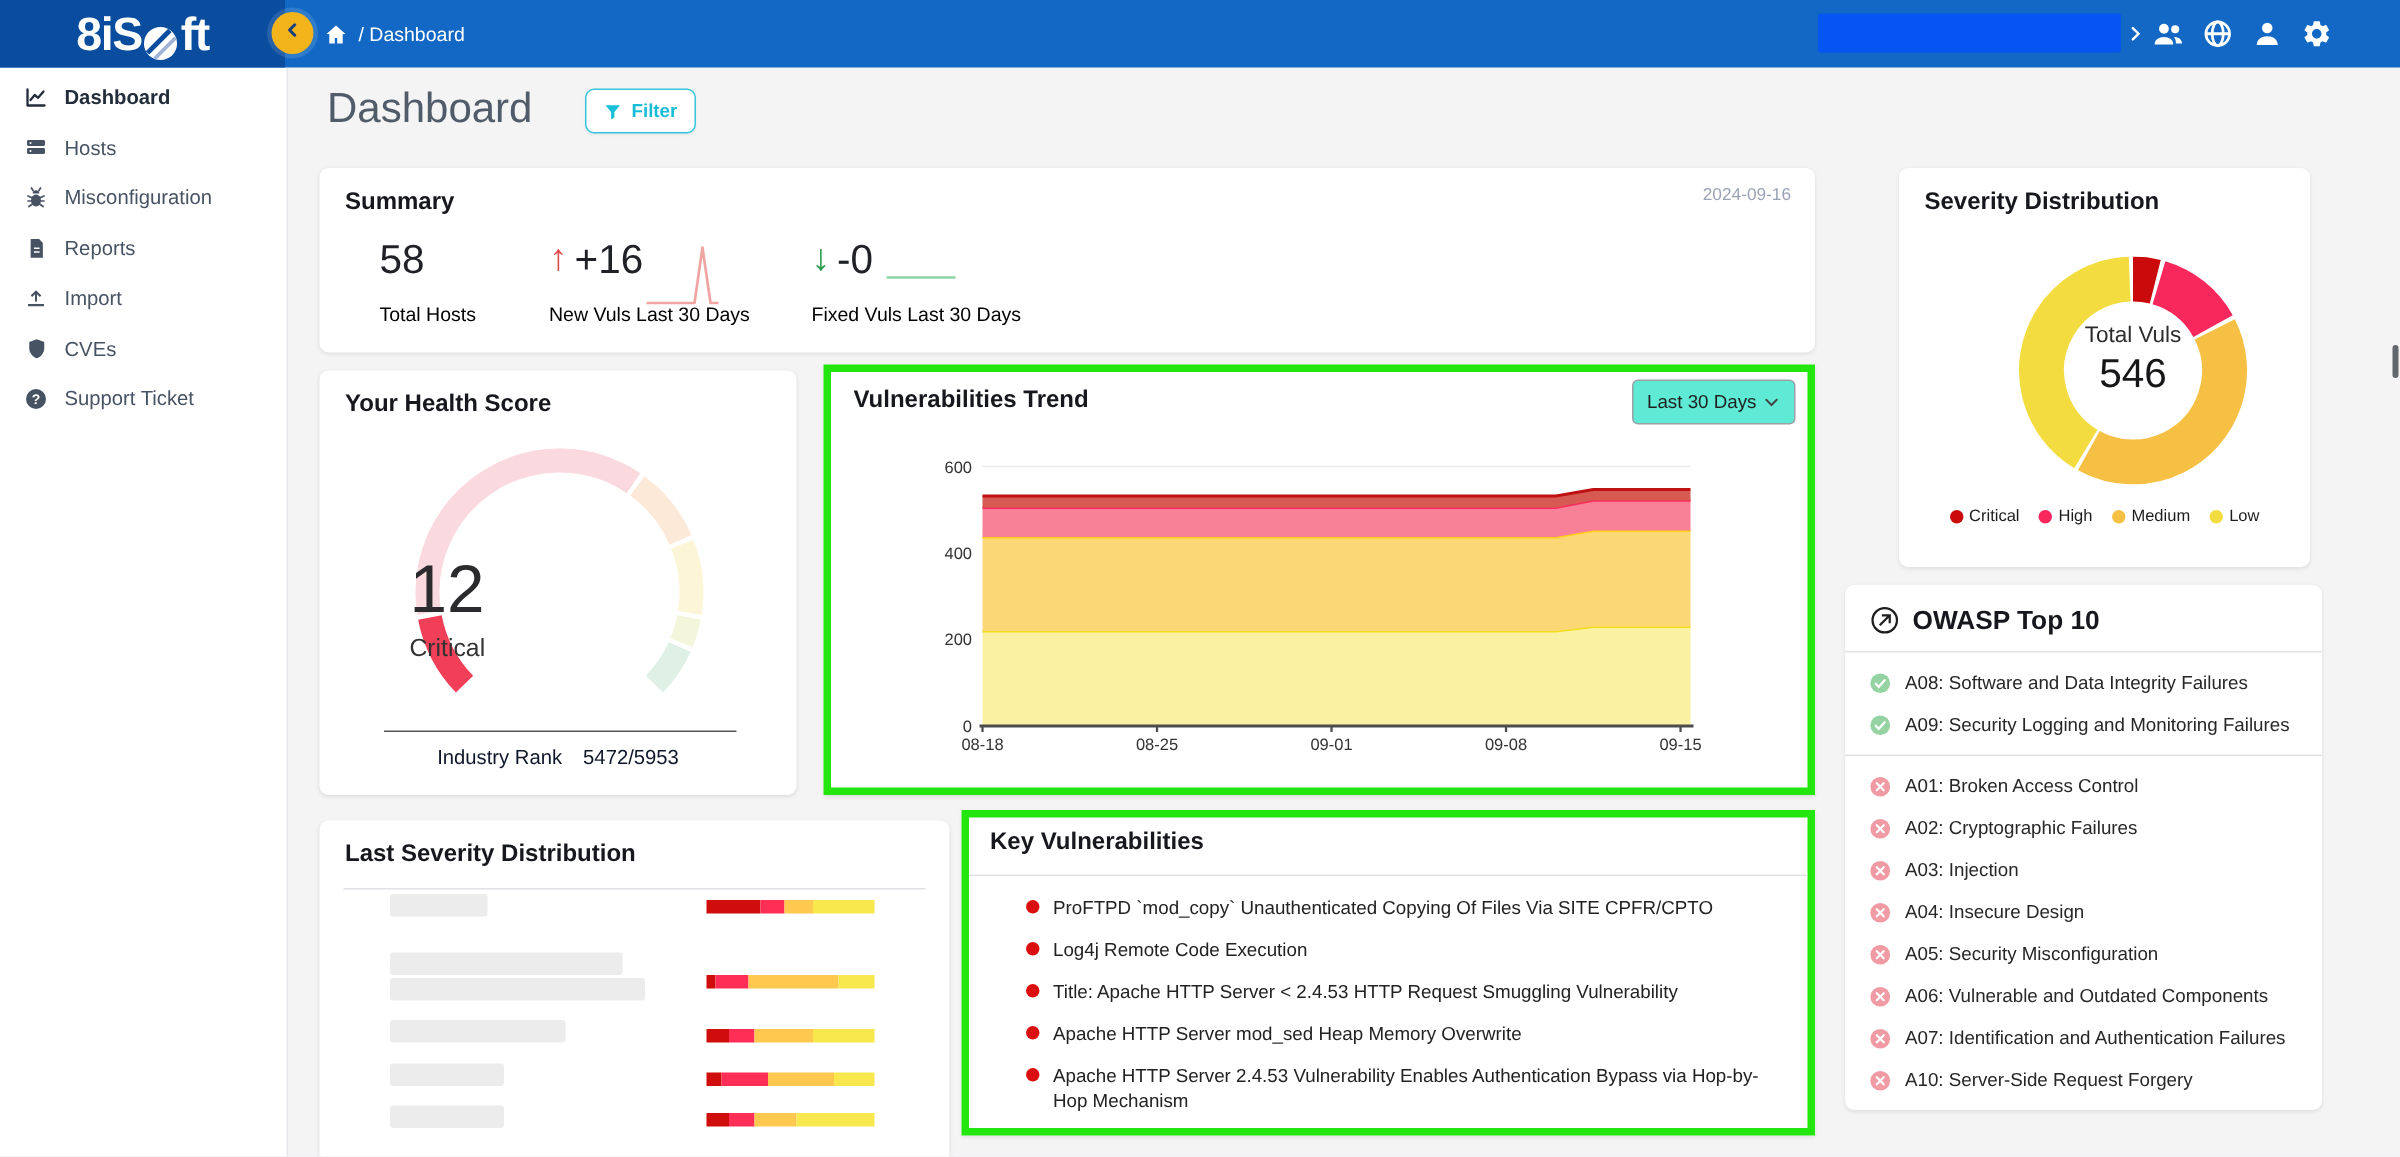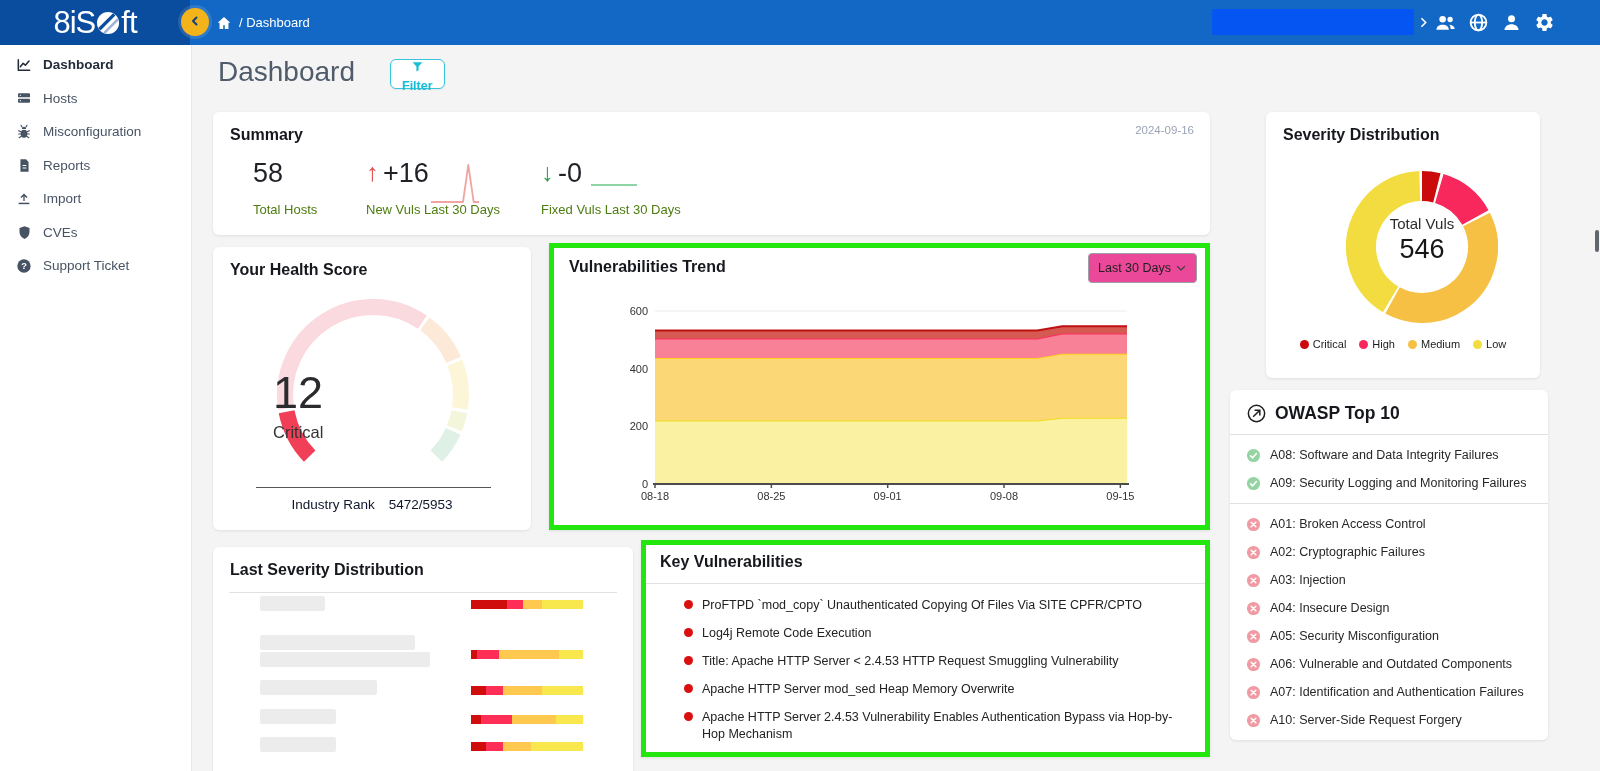--- a/index.html
+++ b/index.html
@@ -2,72 +2,72 @@
 <html><head>
 <meta charset="utf-8">
 <style>
   * { margin:0; padding:0; box-sizing:border-box; }
   body { font-family:"Liberation Sans","DejaVu Sans",sans-serif; background:#e9eaec; }
   .stage { position:relative; width:1600px; height:771px; overflow:hidden; background:#f4f4f5; }
 
   
   .navbar { position:absolute; left:0; top:0; width:1600px; height:45px; background:#1268c4; z-index:20; }
   .logo-box { position:absolute; left:0; top:0; width:190px; height:45px; background:#0a4c9e; display:flex; align-items:center; justify-content:center; }
-  .logo-text { color:#fff; font-weight:400; font-size:31px; letter-spacing:-1px; display:flex; align-items:flex-start; }
+  .logo-text { color:#fff; font-weight:700; font-size:31px; letter-spacing:-1px; display:flex; align-items:center; }
   .logo-o { display:inline-block; width:24px; height:24px; margin:0 1px; position:relative; top:2px; }
   .collapse-btn { position:absolute; left:181px; top:8px; width:28px; height:28px; border-radius:50%; background:#f2b31b; display:flex; align-items:center; justify-content:center; z-index:25; cursor:pointer; box-shadow:0 0 0 3px rgba(255,255,255,.12); }
   .breadcrumb { position:absolute; left:216px; top:0; height:45px; display:flex; align-items:center; gap:7px; color:#fff; font-size:13px; }
   .search-redact { position:absolute; left:1212px; top:9px; width:202px; height:26px; background:#0455f1; border-radius:2px; }
   .nav-chevron { position:absolute; left:1417px; top:14px; width:13px; height:17px; }
   .nav-icons { position:absolute; left:1434px; top:0; height:45px; display:flex; align-items:center; gap:10px; }
   .nav-icons .nico { width:23px; height:23px; display:flex; align-items:center; justify-content:center; cursor:pointer; }
 
   
   .sidebar { position:absolute; left:0; top:45px; width:192px; height:726px; background:#fff; border-right:1px solid #e6e8eb; z-index:10; }
   .side-item { display:flex; align-items:center; gap:11px; height:33.5px; padding-left:16px; color:#475363; font-size:13.5px; cursor:pointer; }
   .side-item .sico { width:16px; height:16px; display:flex; align-items:center; justify-content:center; color:#475363; }
   .side-item.active { color:#232c3b; font-weight:bold; }
   .side-item.active .sico { color:#232c3b; }
   .sidebar-inner { padding-top:3px; }
 
   
   .page-title { position:absolute; left:218px; top:56px; font-size:28px; color:#515c6b; font-weight:500; }
-  .filter-btn { position:absolute; left:390px; top:59px; height:30px; background:#fff; border:1.5px solid #35c6dc; border-radius:6px; display:flex; align-items:center; gap:6px; padding:0 11px; cursor:pointer; box-shadow:0 1px 2px rgba(0,0,0,.06);flex-direction:column; }
+  .filter-btn { position:absolute; left:390px; top:59px; height:30px; background:#fff; border:1.5px solid #35c6dc; border-radius:6px; display:flex; align-items:center; gap:6px; padding:0 11px; cursor:pointer; box-shadow:0 1px 2px rgba(0,0,0,.06); }
   .filter-btn span { color:#17bdd6; font-size:12.5px; font-weight:bold; }
 
   
   .card { position:absolute; background:#fff; border-radius:6px; box-shadow:0 1px 3px rgba(0,0,0,.09); }
   .card-title { font-size:16px; font-weight:bold; color:#16181d; }
   .hl-wrap { position:absolute; border:5px solid #22e60d; background:#fff; box-shadow:0 1px 3px rgba(0,0,0,.09); }
 
   
   .card-summary { left:213px; top:112px; width:997px; height:123px; }
   .card-summary .card-title { position:absolute; left:17px; top:14px; }
   .summary-date { position:absolute; right:16px; top:12px; font-size:11.5px; color:#9aa3b5; }
   .stat-val-big { position:absolute; font-size:27px; color:#1f2127; }
-  .stat-label { position:absolute; font-size:13px; color:#4d7c0f; }
+  .stat-label { position:absolute; font-size:13px; color:#000000; }
   .stat-arrow { position:absolute; font-size:25px; font-weight:bold; line-height:1; }
   .arrow-up { color:#e04b4b; }
   .arrow-down { color:#2e9e50; }
 
   
   .card-health { left:213px; top:247px; width:318px; height:283px; }
   .card-health .card-title { position:absolute; left:17px; top:14px; }
   .gauge-svg { position:absolute; left:52px; top:40px; }
   .gauge-center { position:absolute; left:60px; top:120px; width:200px; }
   .gauge-score { font-size:45px; color:#2b2b2e; }
   .gauge-level { font-size:16.5px; color:#333; margin-top:4px; }
   .health-divider { position:absolute; left:43px; right:40px; top:240px; border-top:1.5px solid #555; }
   .rank-row { position:absolute; left:0; right:0; top:250px; text-align:center; font-size:13.5px; color:#0f172a; }
   .rank-row b { font-weight:normal; margin-left:14px; }
 
   
   .trend-wrap { left:549px; top:243px; width:661px; height:287px; }
   .trend-title { position:absolute; left:15px; top:10px; }
-  .range-select { position:absolute; left:534px; top:5px; width:109px; height:30px; border:1px solid #9aa0a6; border-radius:4px; background:#ec4899; display:flex; align-items:center; justify-content:space-between; padding:0 9px; cursor:pointer; }
+  .range-select { position:absolute; left:534px; top:5px; width:109px; height:30px; border:1px solid #9aa0a6; border-radius:4px; background:#5eead4; display:flex; align-items:center; justify-content:space-between; padding:0 9px; cursor:pointer; }
   .range-select span { font-size:12.5px; color:#1f1f1f; }
   .trend-svg { position:absolute; left:66px; top:52px; }
 
   
   .card-severity { left:1230px; top:112px; width:274px; height:266px;margin-left:36px; }
   .card-severity .card-title { position:absolute; left:17px; top:14px; }
   .donut-svg { position:absolute; left:80px; top:59px; }
   .donut-center { position:absolute; left:76px; top:103px; width:160px; text-align:center; }
   .donut-center .lbl { font-size:15px; color:#2c2c2c; }
   .donut-center .val { font-size:27px; color:#17171a; margin-top:2px; }

